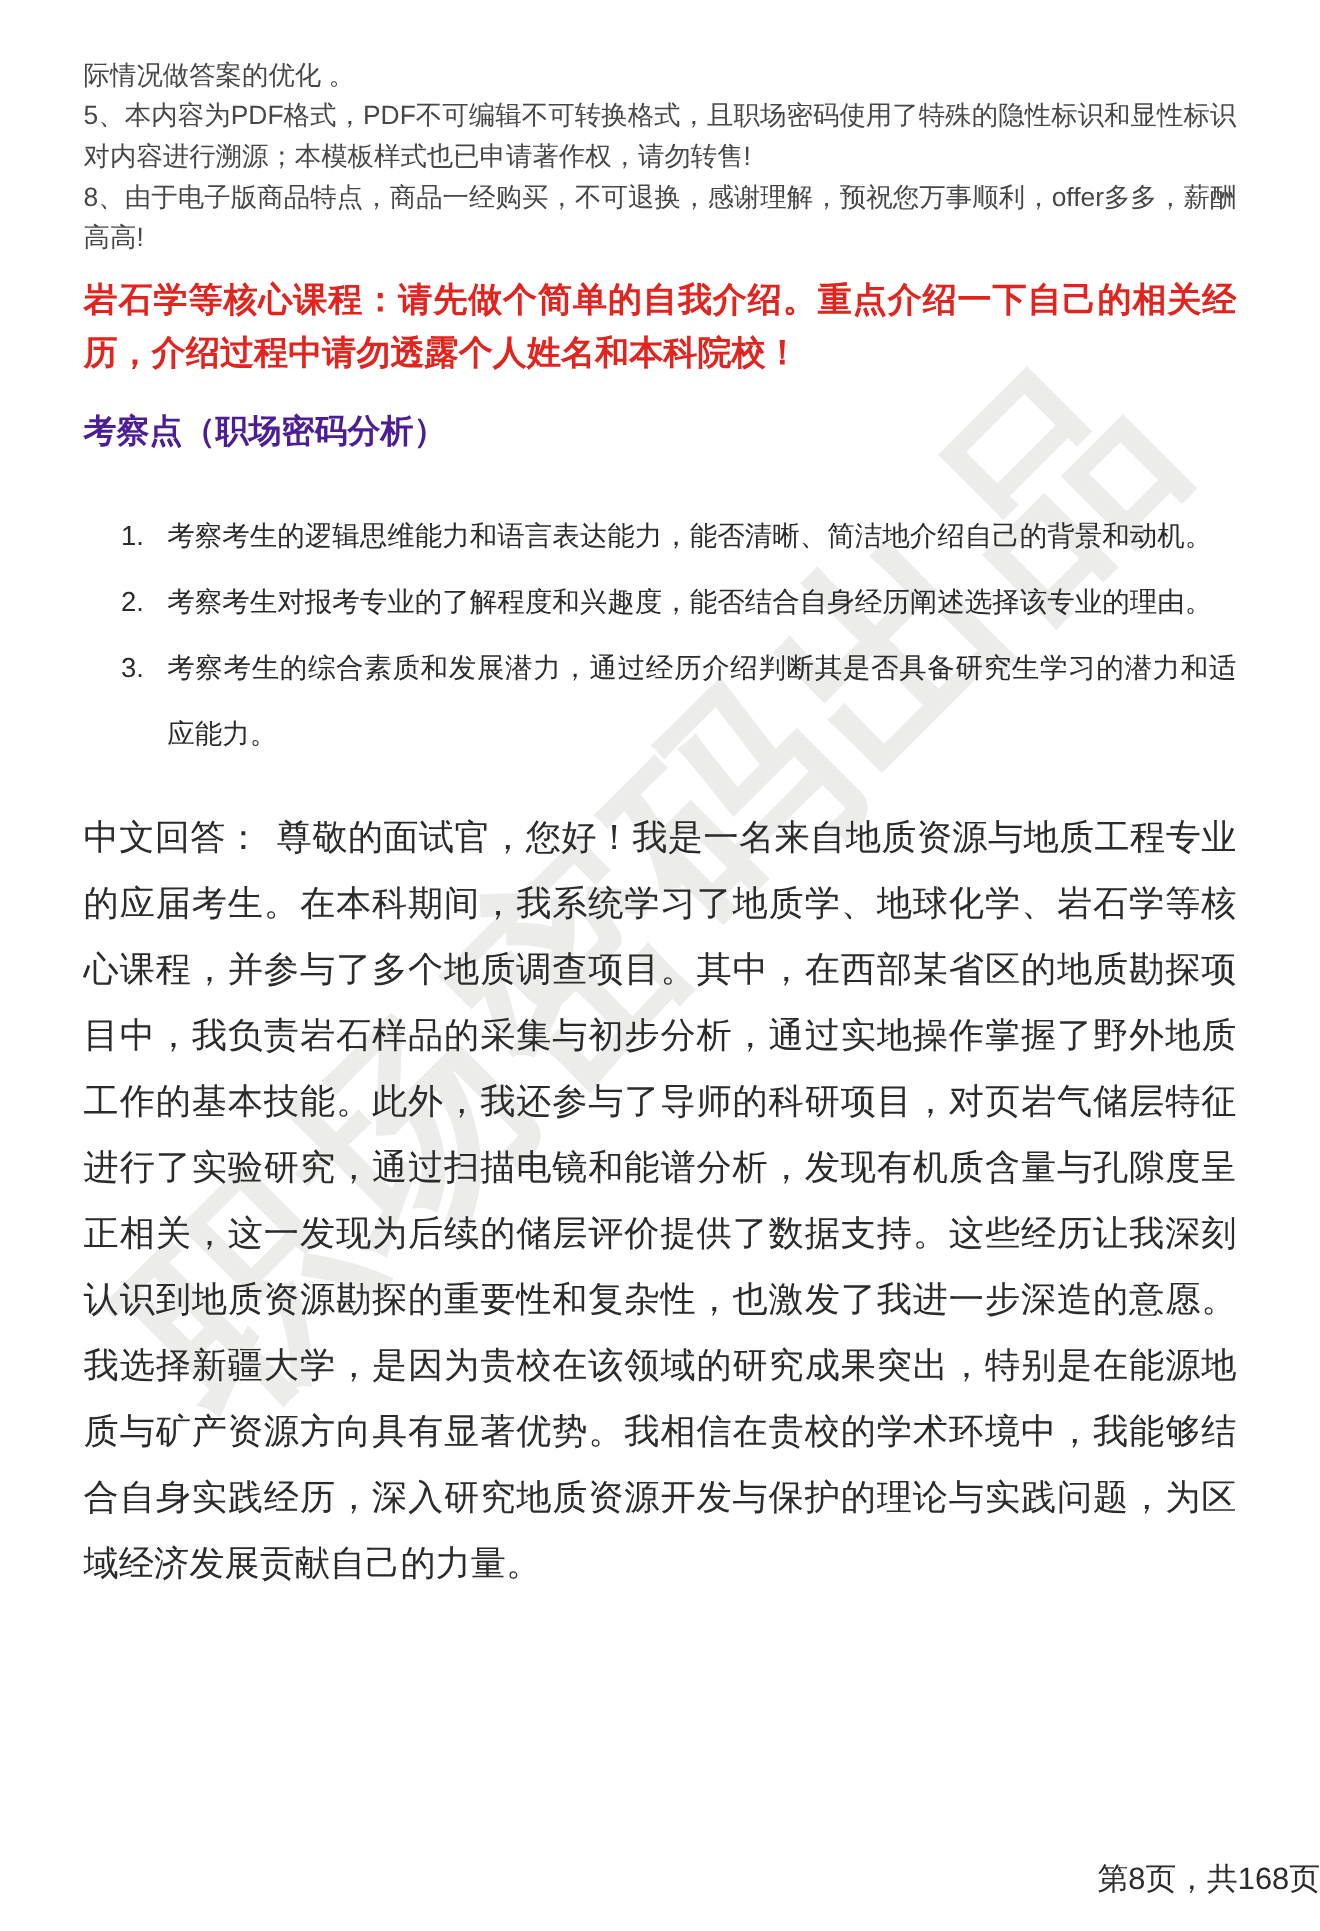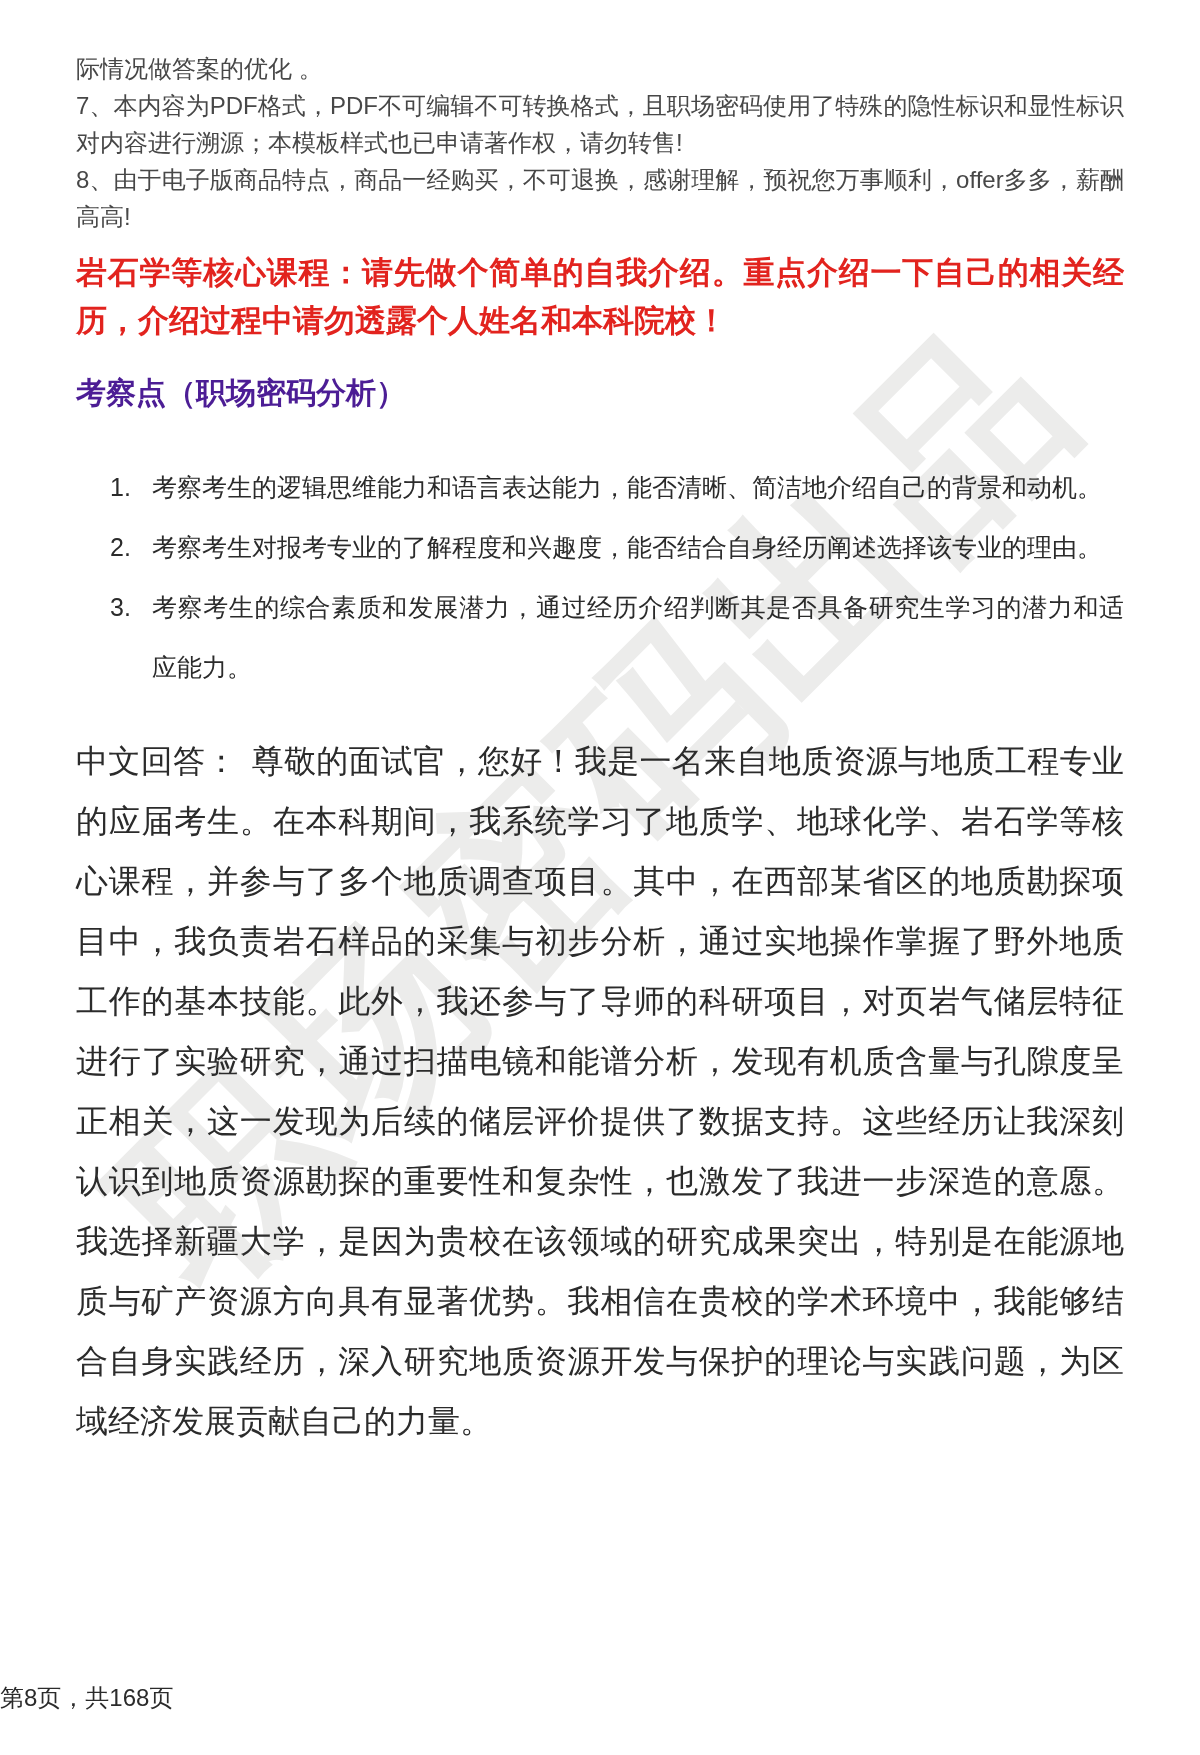--- a/index.html
+++ b/index.html
@@ -75,41 +75,41 @@
   }
   .answer {
     margin: 34px 0 0 0;
     font-size: 32px;
     line-height: 60px;
     text-align: justify;
   }
   .answer .label { margin-right: 14px; }
   .page-footer {
     position: absolute;
-    bottom: 41px;
+    bottom: 28px;
     left: 0;
     width: 100%;
-    text-align: left;
-    font-size: 24px;
+    text-align: right;
+    font-size: 28px;
     color: #2b2b2b;
     z-index: 1;
   }
 </style>
 </head>
 <body>
 
 <div class="page">
 
   <div class="watermark">职场密码出品</div>
 
   <div class="content">
 
     <div class="notes">
       <p>际情况做答案的优化 。</p>
-      <p>7、本内容为PDF格式，PDF不可编辑不可转换格式，且职场密码使用了特殊的隐性标识和显性标识对内容进行溯源；本模板样式也已申请著作权，请勿转售!</p>
+      <p>5、本内容为PDF格式，PDF不可编辑不可转换格式，且职场密码使用了特殊的隐性标识和显性标识对内容进行溯源；本模板样式也已申请著作权，请勿转售!</p>
       <p>8、由于电子版商品特点，商品一经购买，不可退换，感谢理解，预祝您万事顺利，offer多多，薪酬高高!</p>
     </div>
 
     <p class="q-heading">岩石学等核心课程：请先做个简单的自我介绍。重点介绍一下自己的相关经历，介绍过程中请勿透露个人姓名和本科院校！</p>
 
     <p class="s-heading">考察点（职场密码分析）</p>
 
     <ol class="points">
       <li>考察考生的逻辑思维能力和语言表达能力，能否清晰、简洁地介绍自己的背景和动机。</li>
       <li>考察考生对报考专业的了解程度和兴趣度，能否结合自身经历阐述选择该专业的理由。</li>

